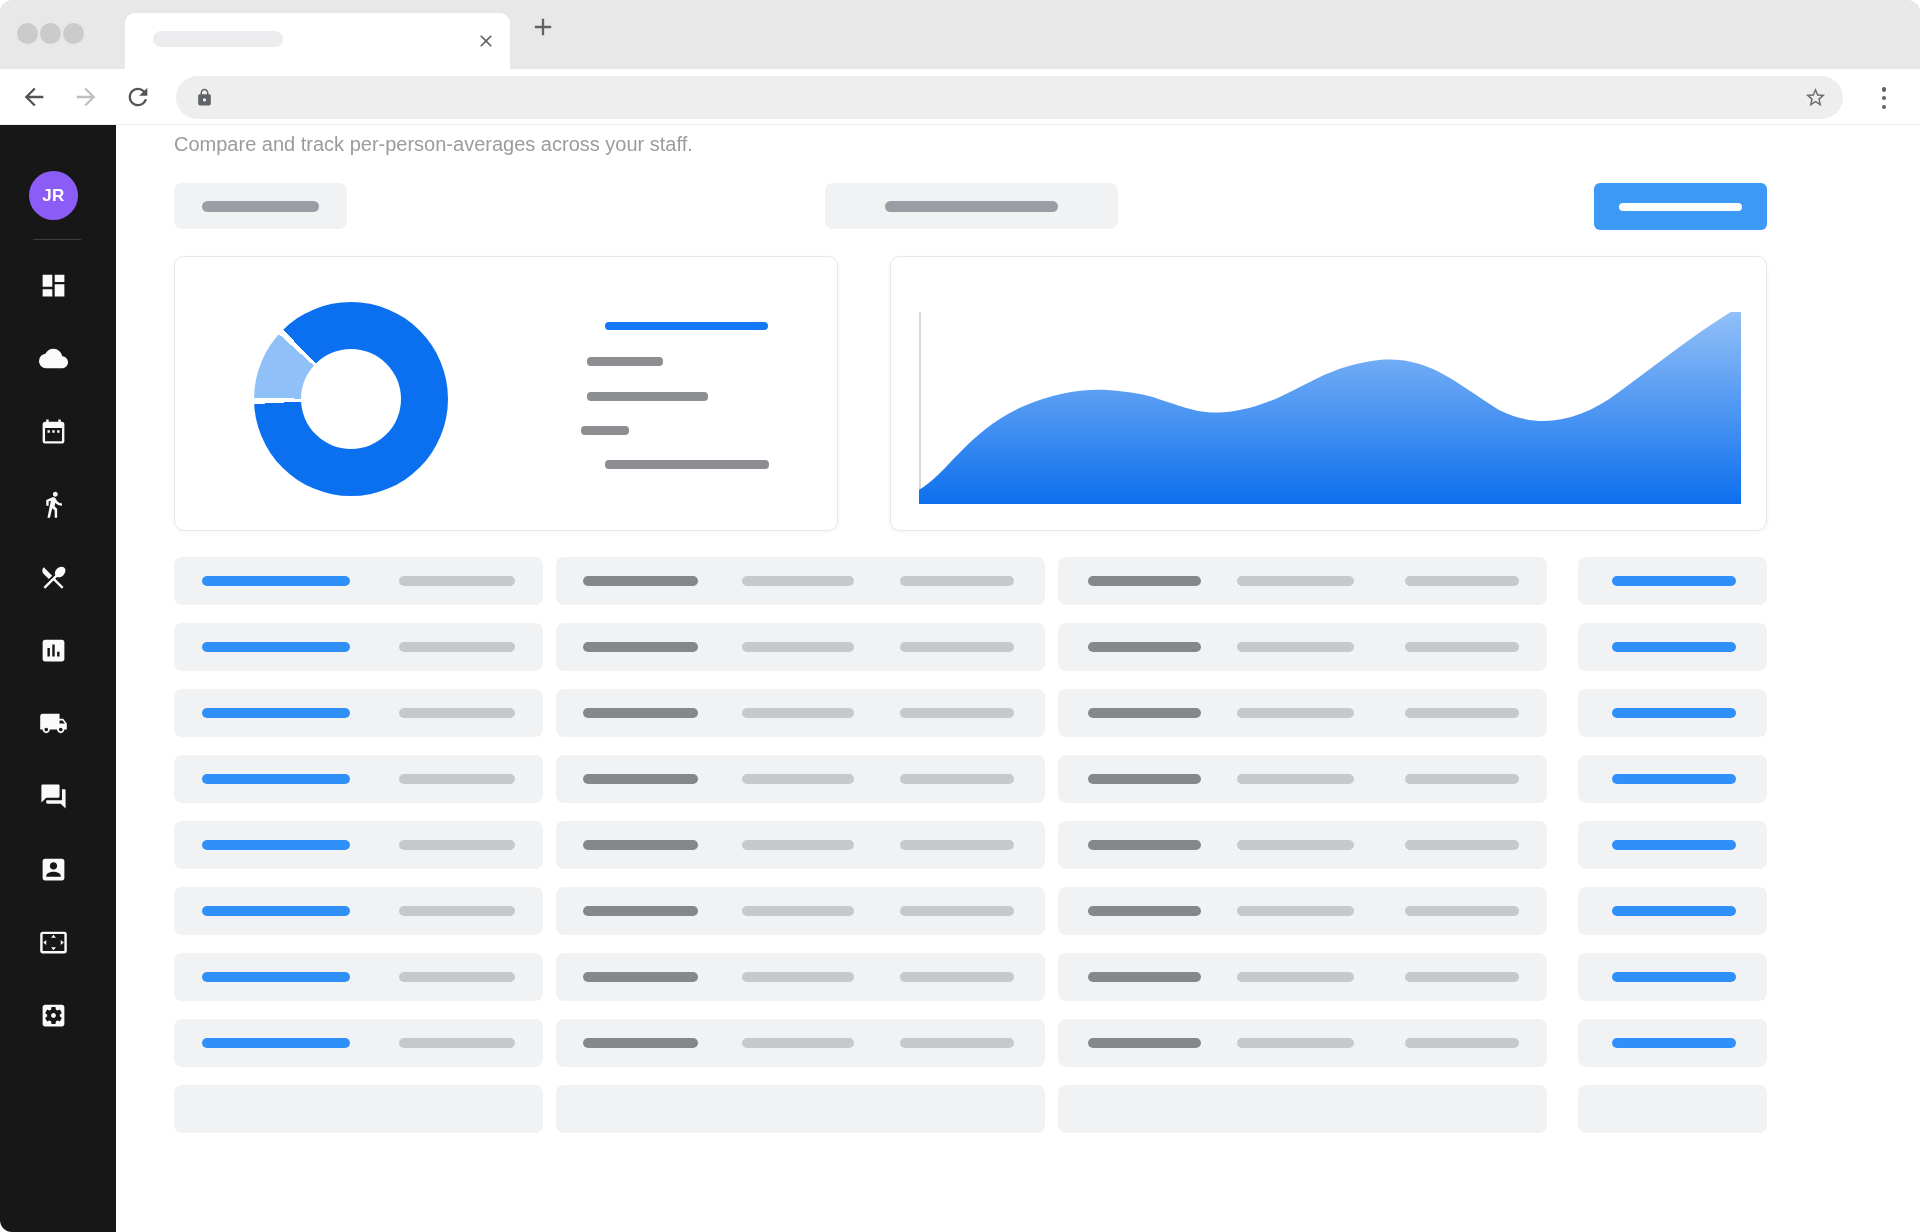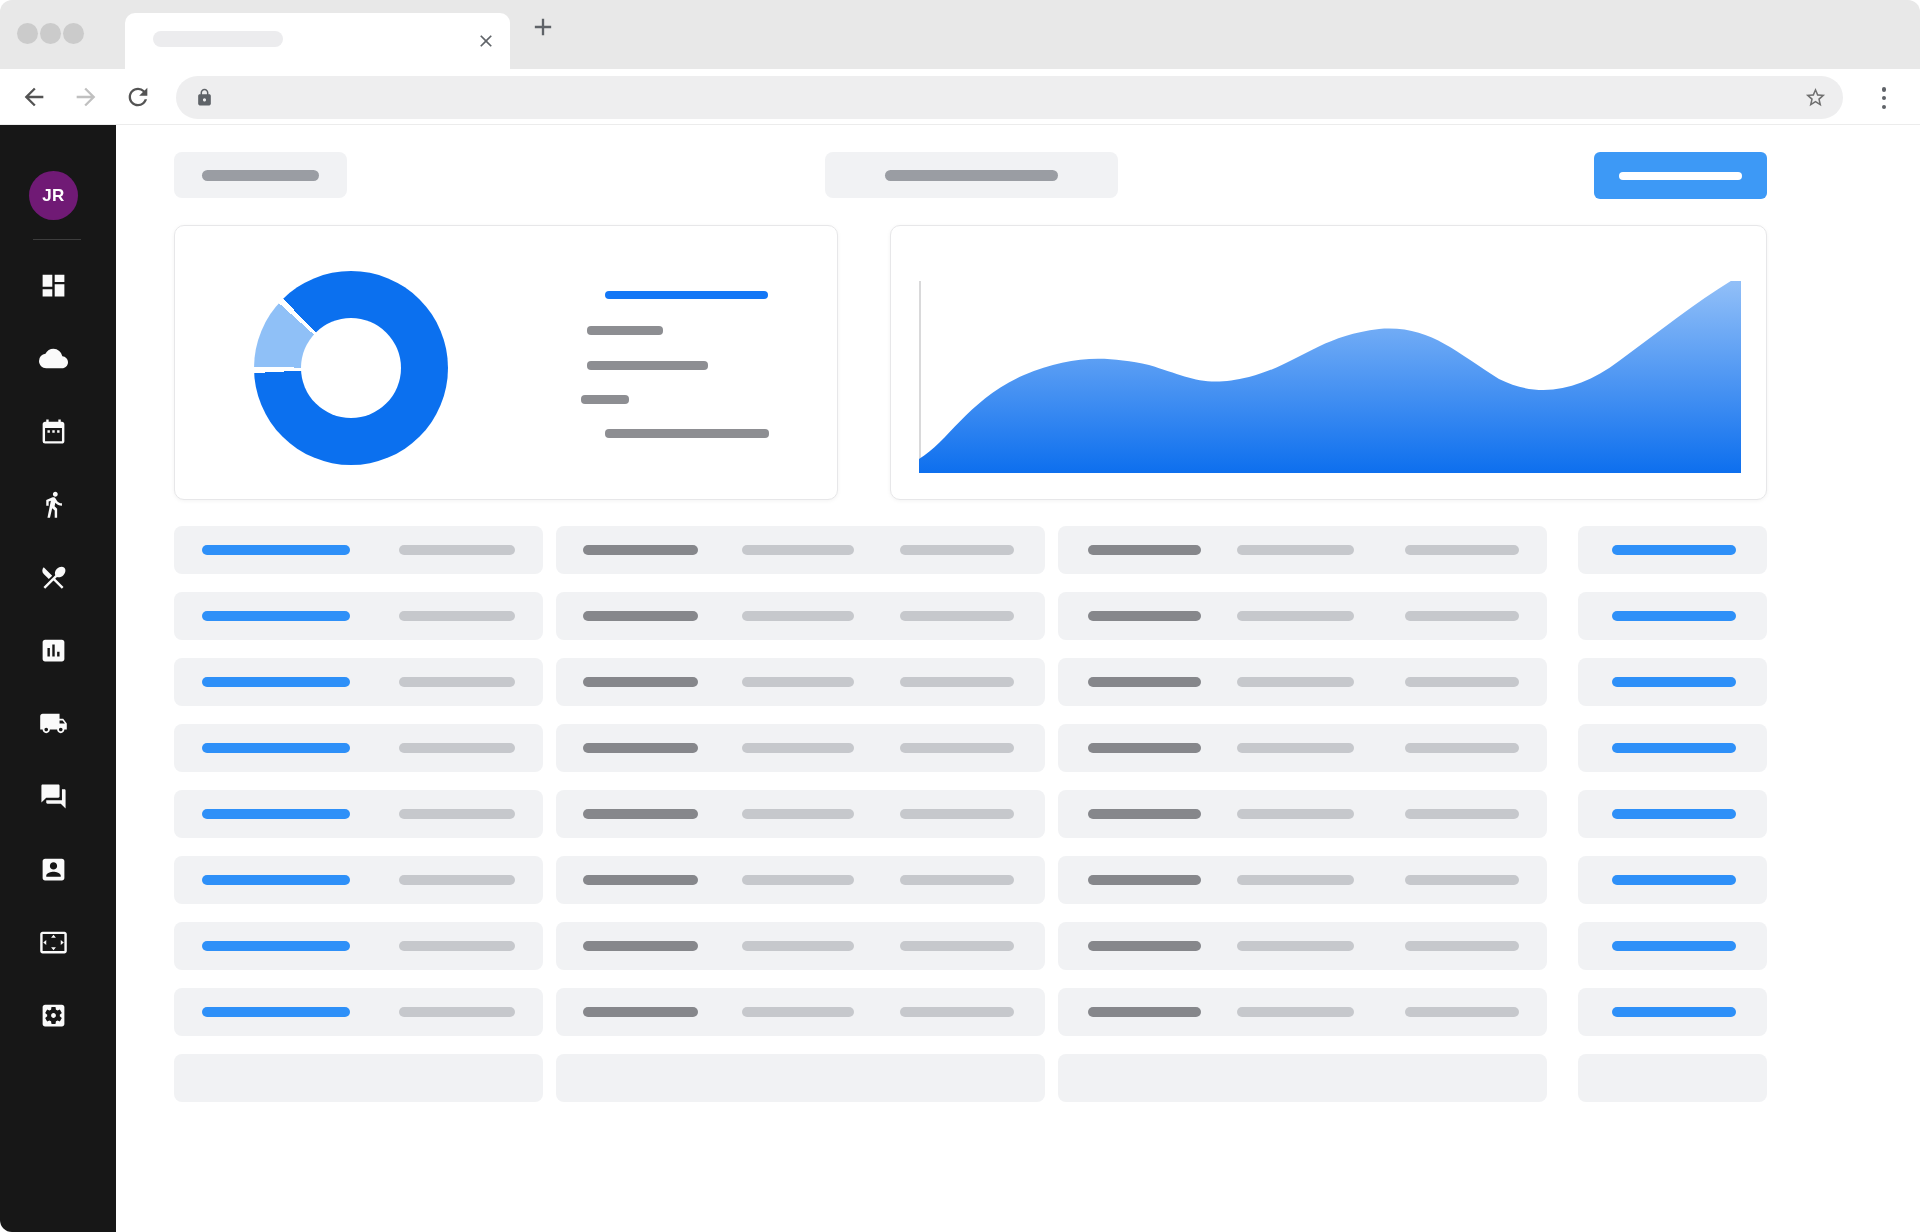--- a/index.html
+++ b/index.html
@@ -19,21 +19,21 @@
   .back{left:20px; color:#545454;} .forward{left:72px; color:#c0c0c0;} .reload{left:124px; color:#545454;}
   .urlbar { position:absolute; left:176px; top:7px; width:1667px; height:43px; border-radius:22px; background:#eeeeef; }
   .lock { position:absolute; left:19px; top:12px; width:19px; height:19px; color:#5f6368; }
   .star { position:absolute; right:16px; top:10px; width:23px; height:23px; color:#707070; }
   .menu-dots { position:absolute; left:1878px; top:18px; width:12px; height:22px; display:flex; flex-direction:column; justify-content:space-between; align-items:center; }
   .menu-dots i { width:4.5px; height:4.5px; border-radius:50%; background:#5f6368; }
 
   
   .app { display:flex; height:1107px; }
   .sidebar { position:relative; width:116px; background:#171717; flex:0 0 116px; }
-  .avatar { position:absolute; left:29px; top:46px; width:49px; height:49px; border-radius:50%; background:#701a75; color:#fff; font-size:17px; font-weight:700; display:flex; align-items:center; justify-content:center; letter-spacing:.5px; }
+  .avatar { position:absolute; left:29px; top:46px; width:49px; height:49px; border-radius:50%; background:#8b5cf6; color:#fff; font-size:17px; font-weight:700; display:flex; align-items:center; justify-content:center; letter-spacing:.5px; }
   .side-divider { position:absolute; left:33px; top:114px; width:48px; height:1px; background:#3d3d3d; }
   .side-icon { position:absolute; left:39px; width:29px; height:29px; color:#fafafa; }
   .side-icon svg { width:100%; height:100%; }
 
   .main { position:relative; flex:1; background:#fff; }
   .content { width:1593px; margin-left:58px; }
   h1.page-title { margin-top:84px; font-size:40px; line-height:46px; font-weight:700; color:#151515; letter-spacing:-.3px; }
   .page-subtitle { margin-top:8px; font-size:20px; line-height:23px; color:#9b9ba0; }
 
   .filter-row { position:relative; margin-top:27px; height:47px; }
@@ -195,20 +195,21 @@
           <div class="side-icon" style="top: 876px;">
             <svg viewBox="0 0 24 24" fill="currentColor">
               <path d="M12 10c-1.1 0-2 .9-2 2s.9 2 2 2 2-.9 2-2-.9-2-2-2zm7-7H5c-1.1 0-2 .9-2 2v14c0 1.1.9 2 2 2h14c1.1 0 2-.9 2-2V5c0-1.1-.9-2-2-2zm-1.75 9c0 .23-.02.46-.05.68l1.48 1.16c.13.11.17.3.08.45l-1.4 2.42c-.09.15-.27.21-.43.15l-1.74-.7c-.36.28-.76.51-1.18.69l-.26 1.85c-.03.17-.18.3-.35.3h-2.8c-.17 0-.32-.13-.35-.3l-.26-1.85c-.43-.18-.82-.41-1.18-.69l-1.74.7c-.16.06-.34 0-.43-.15l-1.4-2.42c-.09-.15-.05-.34.08-.45l1.48-1.16c-.03-.22-.05-.45-.05-.68s.02-.46.05-.68l-1.48-1.16c-.13-.11-.17-.3-.08-.45l1.4-2.42c.09-.15.27-.21.43-.15l1.74.7c.36-.28.76-.51 1.18-.69l.26-1.85c.03-.17.18-.3.35-.3h2.8c.17 0 .32.13.35.3l.26 1.85c.43.18.82.41 1.18.69l1.74-.7c.16-.06.34 0 .43.15l1.4 2.42c.09.15.05.34-.08.45l-1.48 1.16c.03.22.05.45.05.68z"></path>
             </svg>
           </div>
         </div>
     </nav>
 
     <main class="main">
       <div class="content">
+        <div class="page-subtitle">Compare and track per-person-averages across your staff.</div>
 
         <div class="filter-row">
           <div class="pill pill-1">
               <span class="skel"></span>
             </div>
           <div class="pill pill-2">
               <span class="skel"></span>
             </div>
           <button class="primary-btn">
               <span class="skel"></span>

